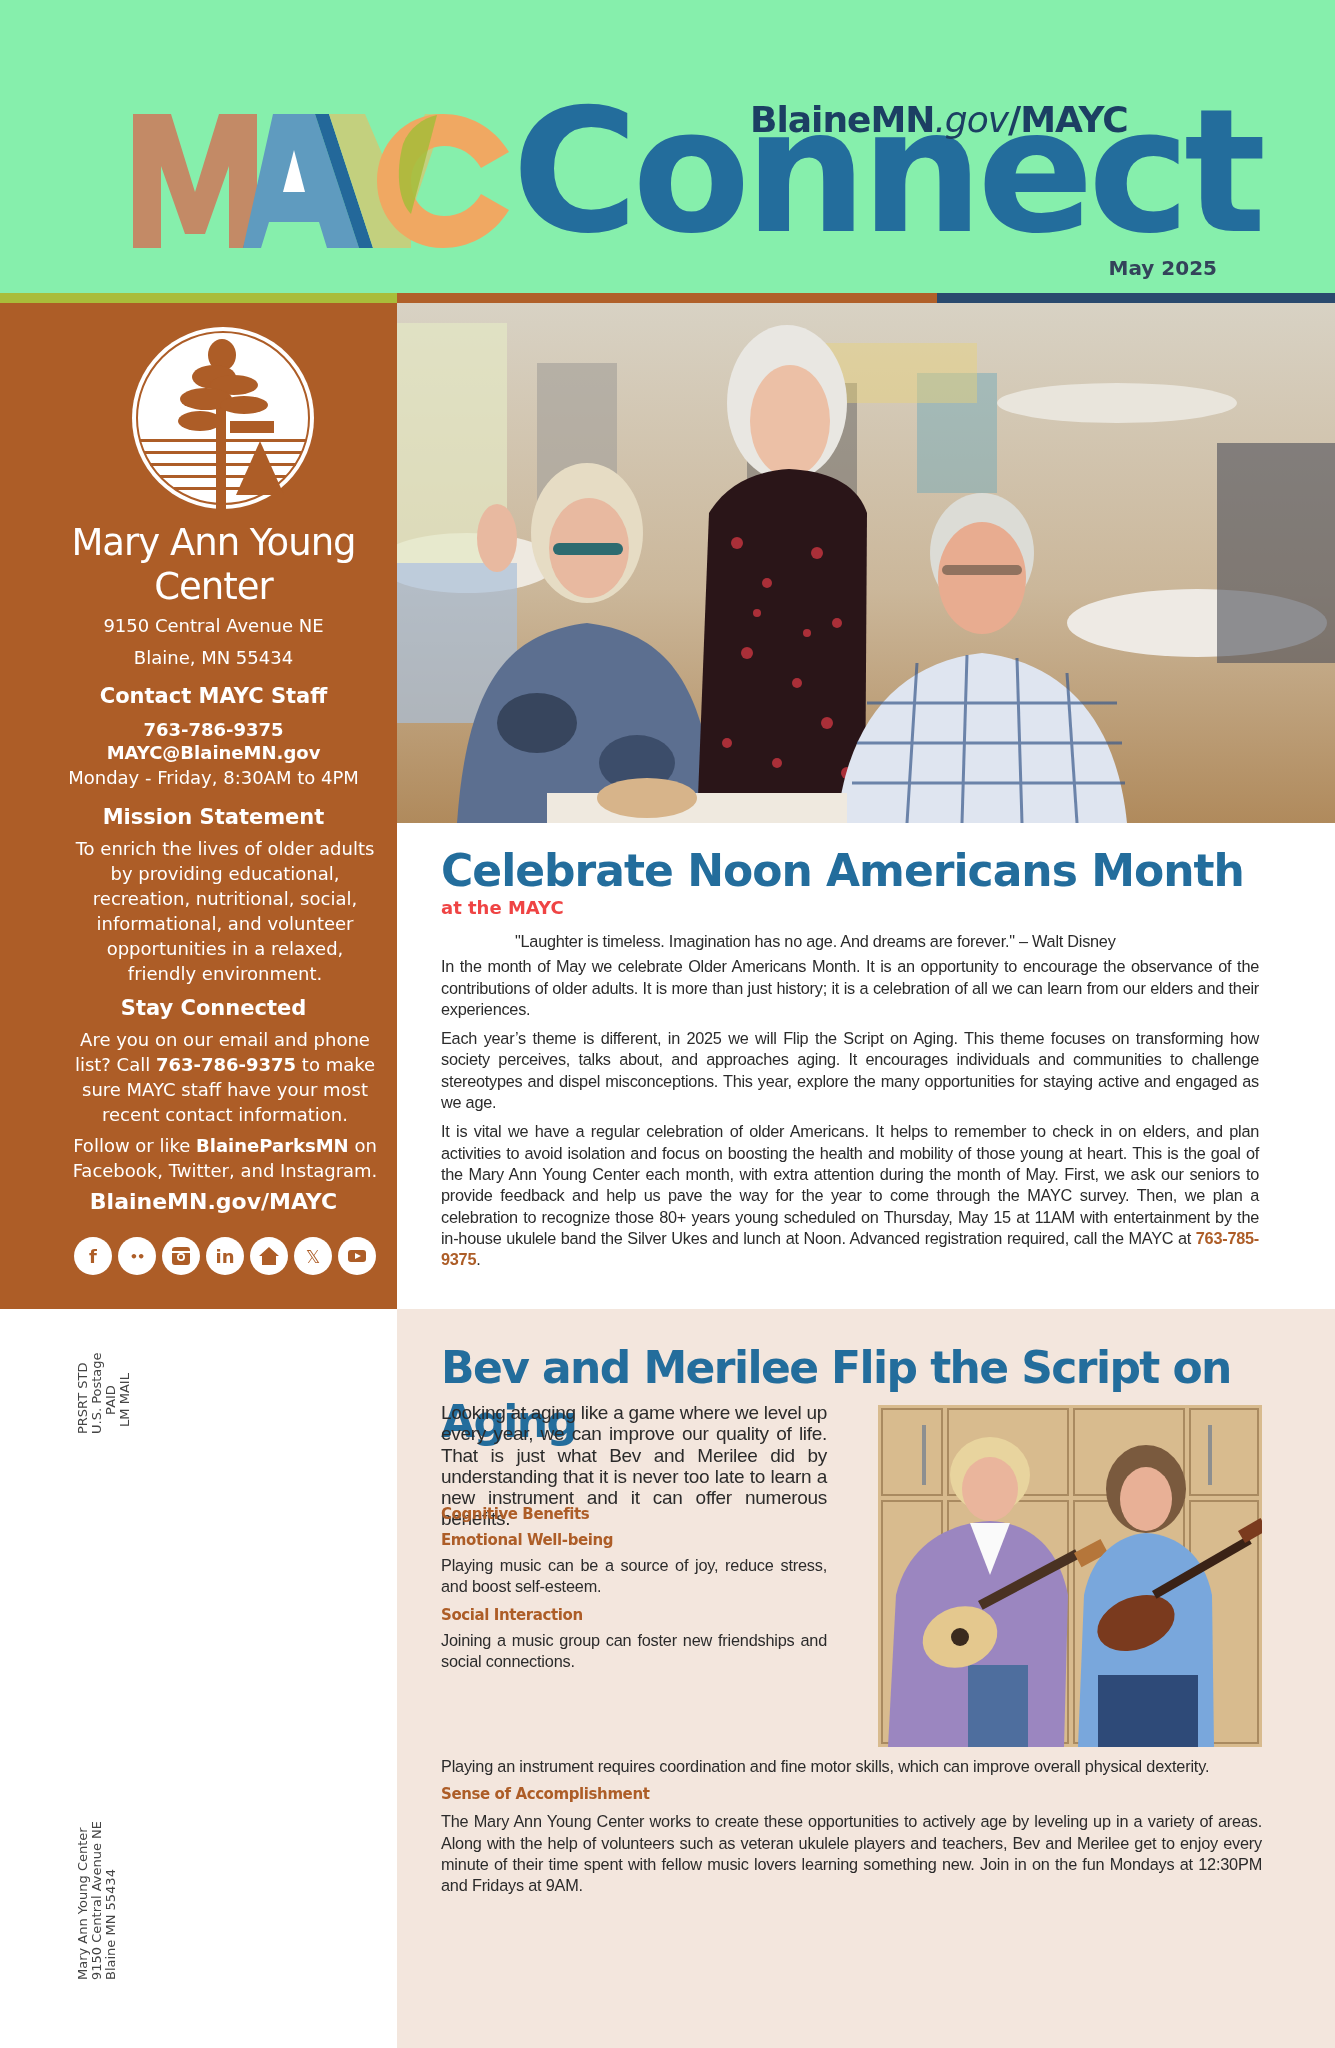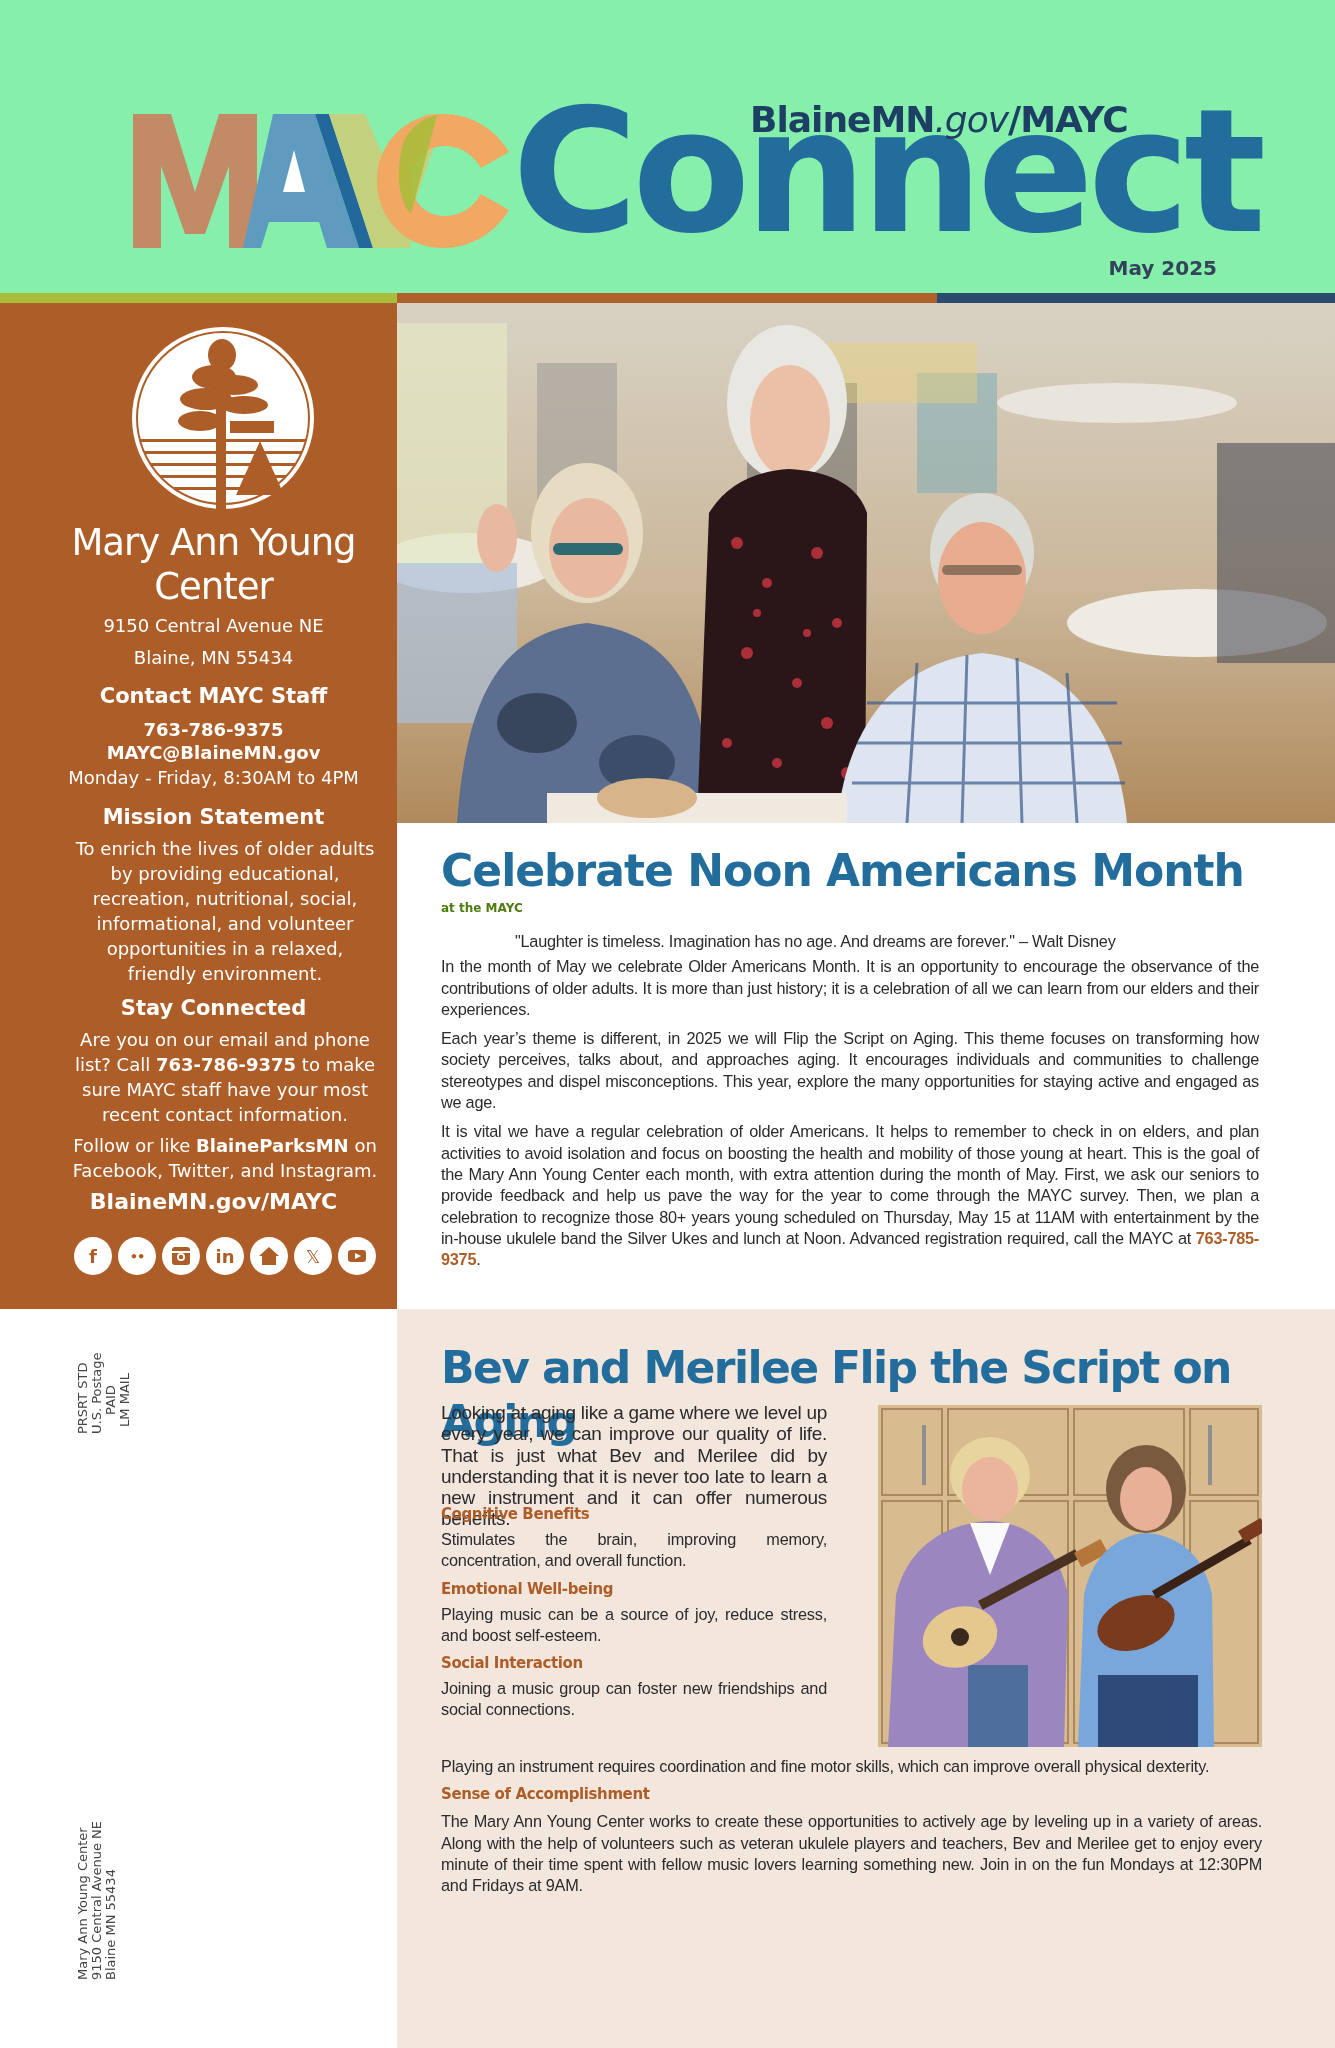--- a/index.html
+++ b/index.html
@@ -41,21 +41,21 @@
   .soc { width: 38px; height: 38px; border-radius: 50%; background: #fff; color: #ad5d27; display: flex; align-items: center; justify-content: center; font-weight: bold; font-size: 18px; }
   .soc svg { width: 22px; height: 22px; }
 
   
   .hero { position: absolute; left: 397px; top: 303px; width: 938px; height: 520px; overflow: hidden; }
   .hero svg { width: 100%; height: 100%; display: block; }
 
   
   .article1 { position: absolute; left: 397px; top: 823px; width: 938px; height: 486px; background: #fff; }
   .a1-title { position: absolute; left: 44px; top: 22px; font-family: "DejaVu Sans", sans-serif; font-size: 44px; line-height: 52px; color: #236d9c; letter-spacing: -1px; }
-  .a1-sub { position: absolute; left: 44px; top: 74px; font-family: "DejaVu Sans", sans-serif; font-weight: bold; font-size: 12px; line-height: 22px; color: #4d7c0f; }
+  .a1-sub { position: absolute; left: 44px; top: 74px; font-family: "DejaVu Sans", sans-serif; font-weight: bold; font-size: 18px; line-height: 22px; color: #ef4444; }
   .a1-body { position: absolute; left: 44px; top: 108px; width: 818px; font-family: "Liberation Sans Narrow", "Liberation Sans", sans-serif; font-size: 16.3px; line-height: 21.3px; color: #2b2b2b; }
   .a1-body p { text-align: justify; margin-bottom: 8px; letter-spacing: -0.25px; }
   .a1-body p.quote { text-align: left; padding-left: 74px; margin-bottom: 4px; }
   .phone-link { color: #ad5d27; font-weight: bold; }
 
   
   .mail-panel { position: absolute; left: 0; top: 1309px; width: 397px; height: 739px; background: #fff; }
   .indicia { position: absolute; left: 76px; top: 1368px; width: 64px; height: 80px; }
   .indicia-inner, .return-inner {
     position: absolute; transform: rotate(-90deg); transform-origin: left top;
@@ -321,21 +321,20 @@
       <rect x="220" y="270" width="100" height="72" fill="#2e4a78"></rect>
 
       <ellipse cx="258" cy="218" rx="40" ry="26" fill="#7a3a1e" transform="rotate(-20 258 218)"></ellipse>
       <rect x="274" y="186" width="110" height="9" fill="#3a2216" transform="rotate(-30 274 186)"></rect>
       <rect x="360" y="126" width="26" height="14" fill="#7a3a1e" transform="rotate(-30 360 126)"></rect>
     </svg>
   </div>
 
   <div class="benefits" style="top:194px">
     <div class="benefit-head">Cognitive Benefits</div>
-    <div class="benefit-body">Stimulates the brain, improving memory, concentration, and overall function.</div>
     <div class="benefit-head">Emotional Well-being</div>
     <div class="benefit-body">Playing music can be a source of joy, reduce stress, and boost self-esteem.</div>
     <div class="benefit-head">Social Interaction</div>
     <div class="benefit-body">Joining a music group can foster new friendships and social connections.</div>
   </div>
 
   <div class="benefits wide" style="top:447px">
     <div class="benefit-body">Playing an instrument requires coordination and fine motor skills, which can improve overall physical dexterity.</div>
     <div class="benefit-head">Sense of Accomplishment</div>
     <p class="closing">The Mary Ann Young Center works to create these opportunities to actively age by leveling up in a variety of areas. Along with the help of volunteers such as veteran ukulele players and teachers, Bev and Merilee get to enjoy every minute of their time spent with fellow music lovers learning something new. Join in on the fun Mondays at 12:30PM and Fridays at 9AM.</p>

